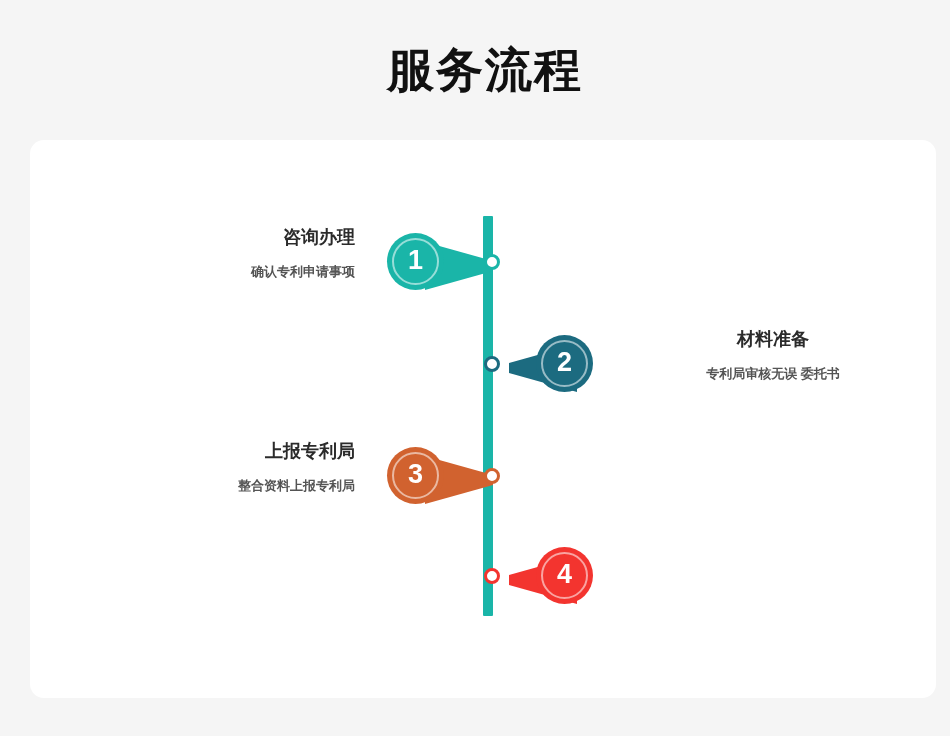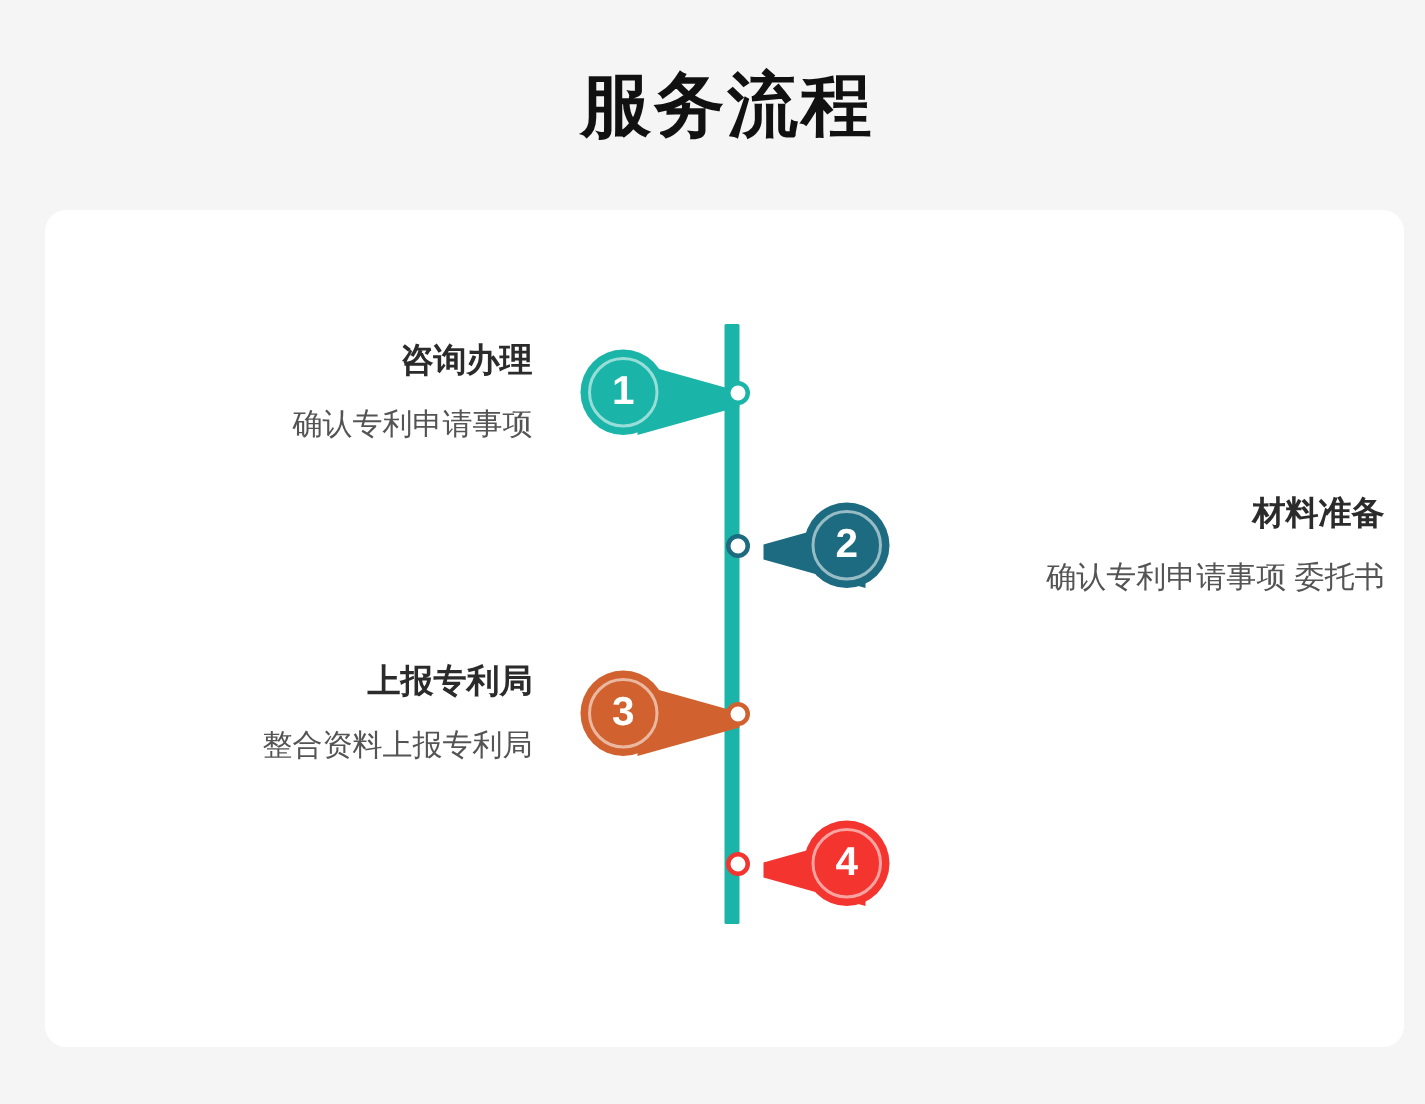--- a/index.html
+++ b/index.html
@@ -90,31 +90,31 @@
     border-bottom:19px solid transparent;
   }
   .pointer.left {
     border-top:19px solid transparent;
     border-bottom:19px solid transparent;
   }
 
   
   .text-block { position:absolute; }
   .text-block.left  { text-align:right; }
-  .text-block.right { text-align:right; }
+  .text-block.right { text-align:center; }
   .step-title {
-    font-size:22px;
+    font-size:18px;
     font-weight:700;
     color:#2b2b2b;
     line-height:1.35;
     white-space:nowrap;
   }
   .step-desc {
-    font-size:20px;
-    font-weight:400;
+    font-size:13px;
+    font-weight:700;
     color:#545454;
     line-height:1.45;
     margin-top:4px;
     white-space:nowrap;
   }
 </style>
 </head>
 <body>
 
 <div id="page">
@@ -137,21 +137,21 @@
         <div class="num">1</div>
       </div>
       <div class="node" style="top:53px; border-color:#1ab5a8;"></div>
     </div>
   </div>
 
   <div class="step" id="step-1" style="top:288px;">
     <div class="step-inner">
       <div class="text-block right" style="left:598px; top:14px; width:320px;">
         <div class="step-title">材料准备</div>
-        <div class="step-desc">确认专利申请事项 委托书</div>
+        <div class="step-desc">专利局审核无误 委托书</div>
       </div>
       <div class="pointer left" style="left:484px; top:41px; border-right:68px solid #1c6b80;"></div>
       <div class="badge" style="left:521px; top:32px; background:#1c6b80;">
         <div class="ring"></div>
         <div class="num">2</div>
       </div>
       <div class="node" style="top:53px; border-color:#1c6b80;"></div>
     </div>
   </div>
 

